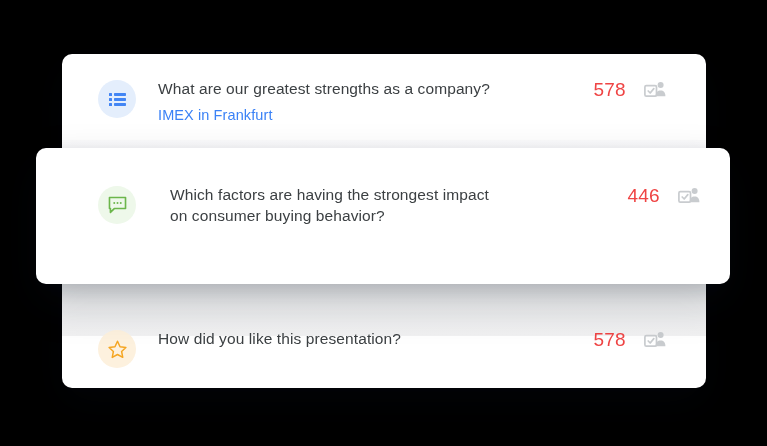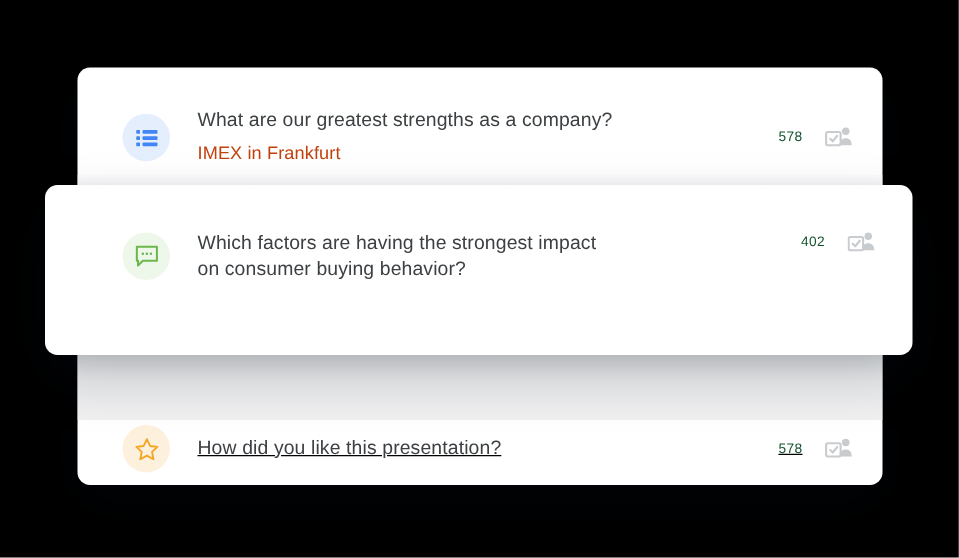--- a/index.html
+++ b/index.html
@@ -47,44 +47,45 @@
     background: linear-gradient(180deg,
                 #fcfcfd 0%,
                 #f7f8f9 16%,
                 #eceded 60%,
                 #f1f1f2 100%);
   }
 
   .row {
     position: absolute;
     left: 0;
-    right: 0;
-    display: flex;
-    align-items: center;
+    right: 16px;
+    display: flex;
+    align-items: flex-start;
     padding: 0 24px 0 36px;
   }
 
   .row-1 { top: 0px;   height: 86px; padding-top: 24px; }
   .row-2 { top: 86px;  height: 118px; padding-top: 40px; }
-  .row-3 { top: 262px; height: 72px; padding-top: 12px; text-decoration: underline; }
+  .row-3 { top: 262px; height: 72px; padding-top: 12px; }
 
   
   .float-card {
     position: absolute;
     left: 36px;
     top: 148px;
     width: 694px;
     height: 136px;
     background: #ffffff;
     border-radius: 10px;
     box-shadow: 0 18px 44px rgba(15, 23, 42, 0.20),
                 0 6px 16px rgba(15, 23, 42, 0.12);
     display: flex;
     align-items: flex-start;
     padding: 36px 30px 0 62px;
+    gap: 12px;
   }
 
   
   .lead-icon {
     flex: 0 0 auto;
     width: 38px;
     height: 38px;
     border-radius: 50%;
     display: flex;
     align-items: center;
@@ -109,38 +110,38 @@
     line-height: 21px;
     color: #3c4043;
     font-weight: 400;
     letter-spacing: 0.1px;
     white-space: pre-line;
   }
 
   .q-sub {
     font-size: 14.5px;
     line-height: 20px;
-    color: #c2410c;
+    color: #3b82f6;
     font-weight: 400;
     letter-spacing: 0.1px;
     margin-top: 6px;
   }
 
   
   .meta {
     flex: 0 0 auto;
     display: flex;
     align-items: center;
     gap: 18px;
     margin-top: 1px;
   }
 
   .count {
-    font-size: 11px;
-    color: #14532d;
+    font-size: 19px;
+    color: #ef4444;
     letter-spacing: 0.3px;
     min-width: 30px;
     text-align: right;
   }
 
   .resp-icon { display: block; }
 </style>
 </head>
 <body>
 
@@ -211,21 +212,21 @@
         <circle cx="7.6" cy="8.3" r="1.05" fill="#6cb64b"></circle>
         <circle cx="11.0" cy="8.3" r="1.05" fill="#6cb64b"></circle>
         <circle cx="14.4" cy="8.3" r="1.05" fill="#6cb64b"></circle>
       </svg>
     </div>
     <div class="txt">
       <div class="q-title">Which factors are having the strongest impact
 on consumer buying behavior?</div>
     </div>
     <div class="meta">
-      <span class="count">402</span>
+      <span class="count">446</span>
       <span>
         <svg class="resp-icon" width="22" height="18" viewBox="0 0 22 18" aria-hidden="true">
           <rect x="0.9" y="4.6" width="11.6" height="10.6" rx="1.4" fill="none" stroke="#c9cccf" stroke-width="1.7"></rect>
           <path d="M4.2 10.0 L6.2 12.0 L9.8 7.6" fill="none" stroke="#c9cccf" stroke-width="1.7" stroke-linecap="round" stroke-linejoin="round"></path>
           <circle cx="16.6" cy="4.0" r="3.0" fill="#c9cccf"></circle>
           <path d="M11.6 15.2 C11.6 11.6 13.6 9.6 16.6 9.6 C19.6 9.6 21.4 11.6 21.4 15.2 Z" fill="#c9cccf"></path>
         </svg>
       </span>
     </div>
   </div>

